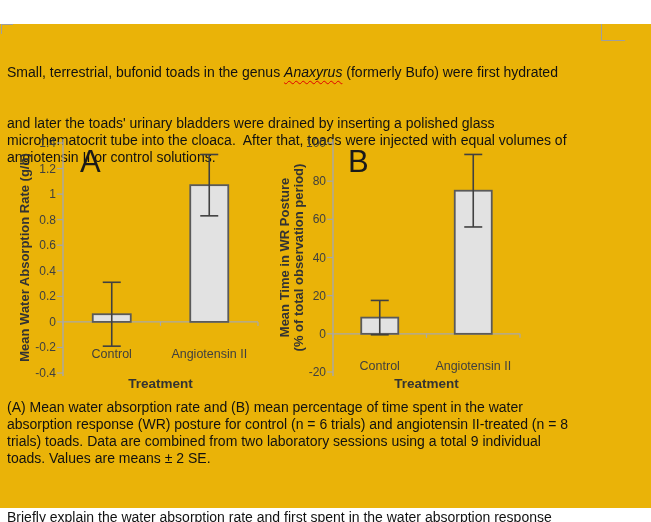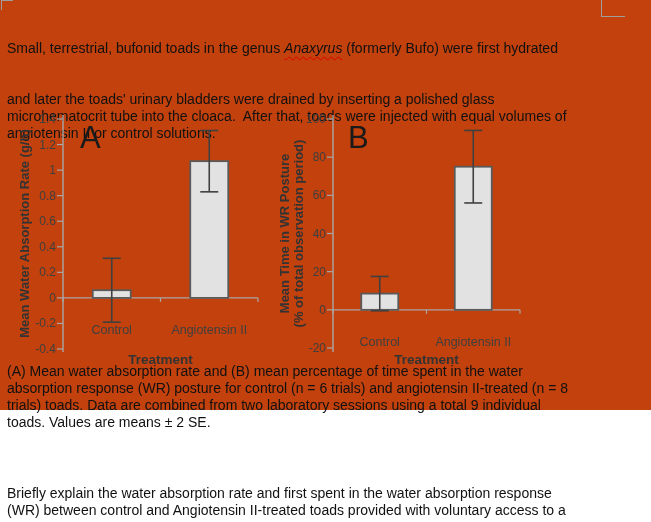--- a/index.html
+++ b/index.html
@@ -1,29 +1,29 @@
 <!DOCTYPE html>
 <html><head>
 <meta charset="utf-8">
 <style>
   * { margin:0; padding:0; box-sizing:border-box; }
   html,body { width:651px; height:522px; background:#ffffff; overflow:hidden;
               font-family:"Liberation Sans", sans-serif; color:#000; }
-  .page { position:relative; width:651px; height:410px; background:#c2410c; }
+  .page { position:relative; width:651px; height:484px; background:#eab308;margin-top:24px; }
 
   
   .corner-tl { position:absolute; left:1px; top:0; width:12px; height:10px;
                border-left:1px solid #9e9e9e; border-top:1px solid #9e9e9e; }
   .corner-tr { position:absolute; left:601px; top:0; width:24px; height:17px;
                border-left:1px solid #9e9e9e; border-bottom:1px solid #9e9e9e; }
 
   .textblock { position:absolute; left:7px; font-size:14px; line-height:17px;
                color:#111; white-space:pre; }
   .intro    { top:6px; }
-  .caption  { top:363px; }
+  .caption  { top:375px; }
   .question { top:451px; }
 
   .species { font-style:italic;
              text-decoration:underline wavy #e00000 1px;
              text-underline-offset:3px; }
 
   .chart { position:absolute; top:106px; }
   .chart-a { left:12px; }
   .chart-b { left:276px; }
   svg text { font-family:"Liberation Sans", sans-serif; }

